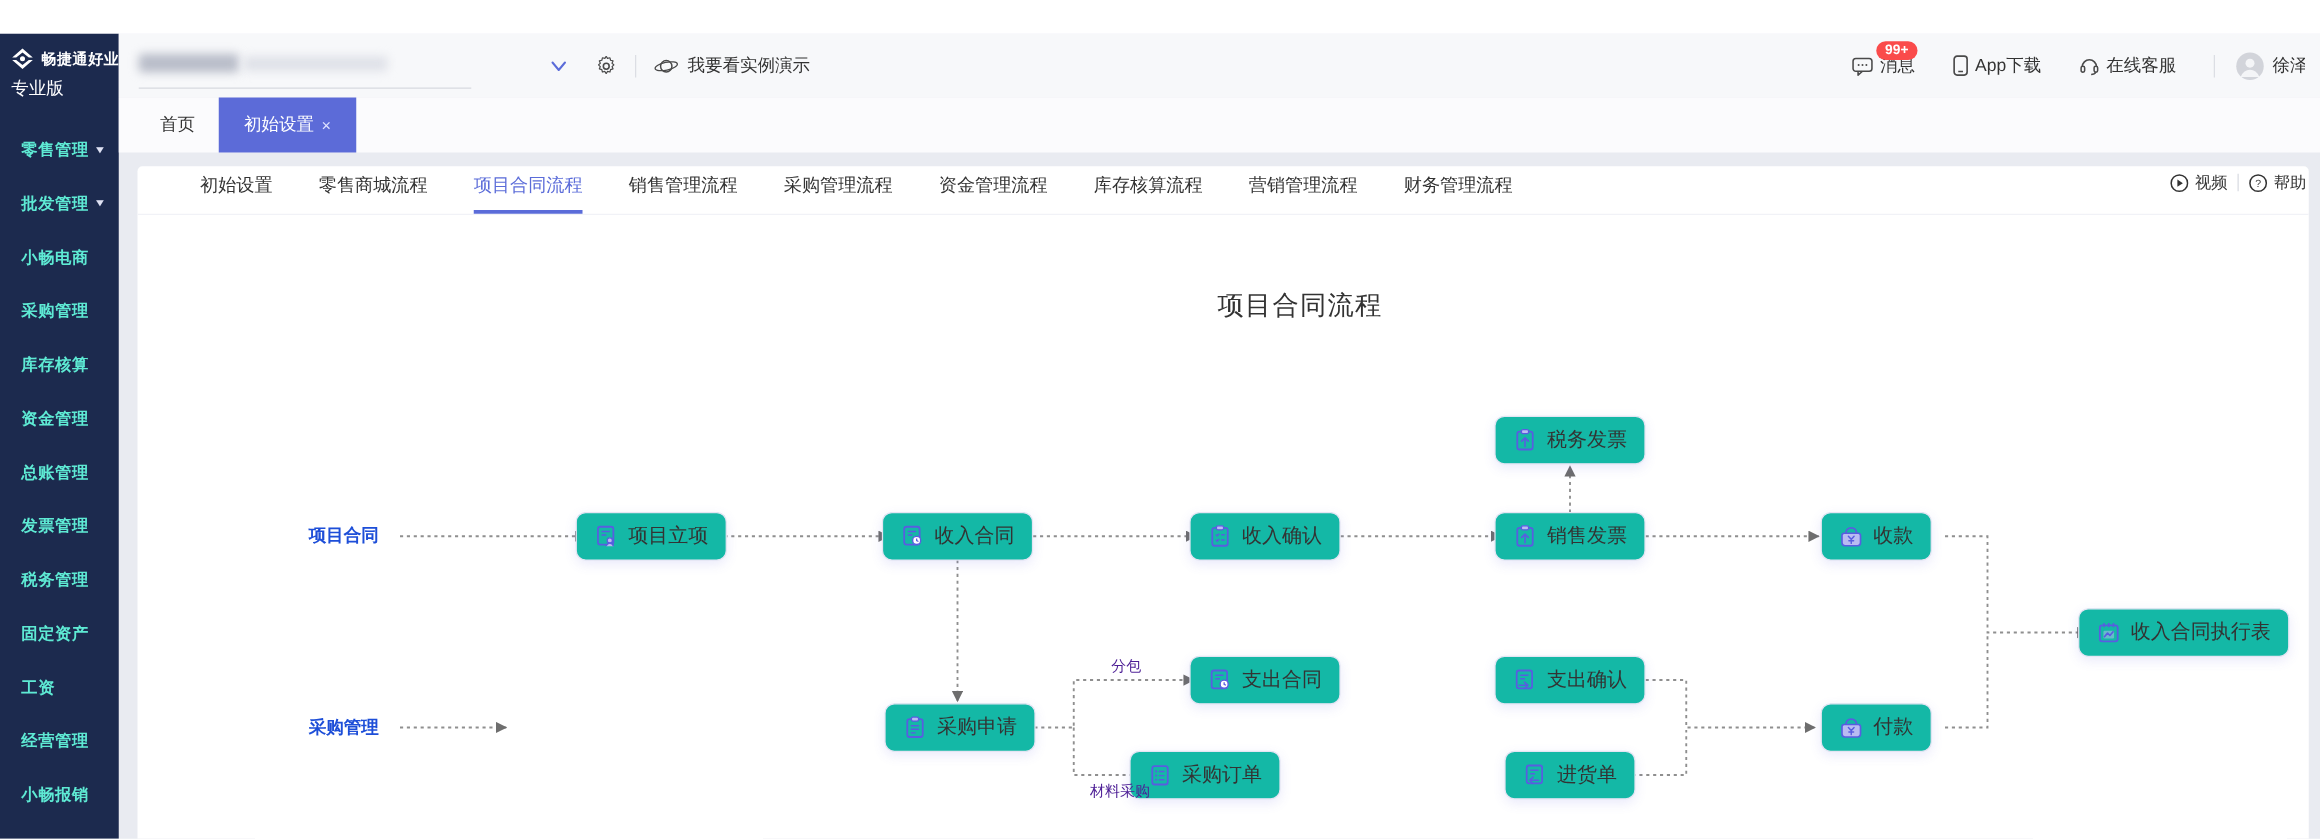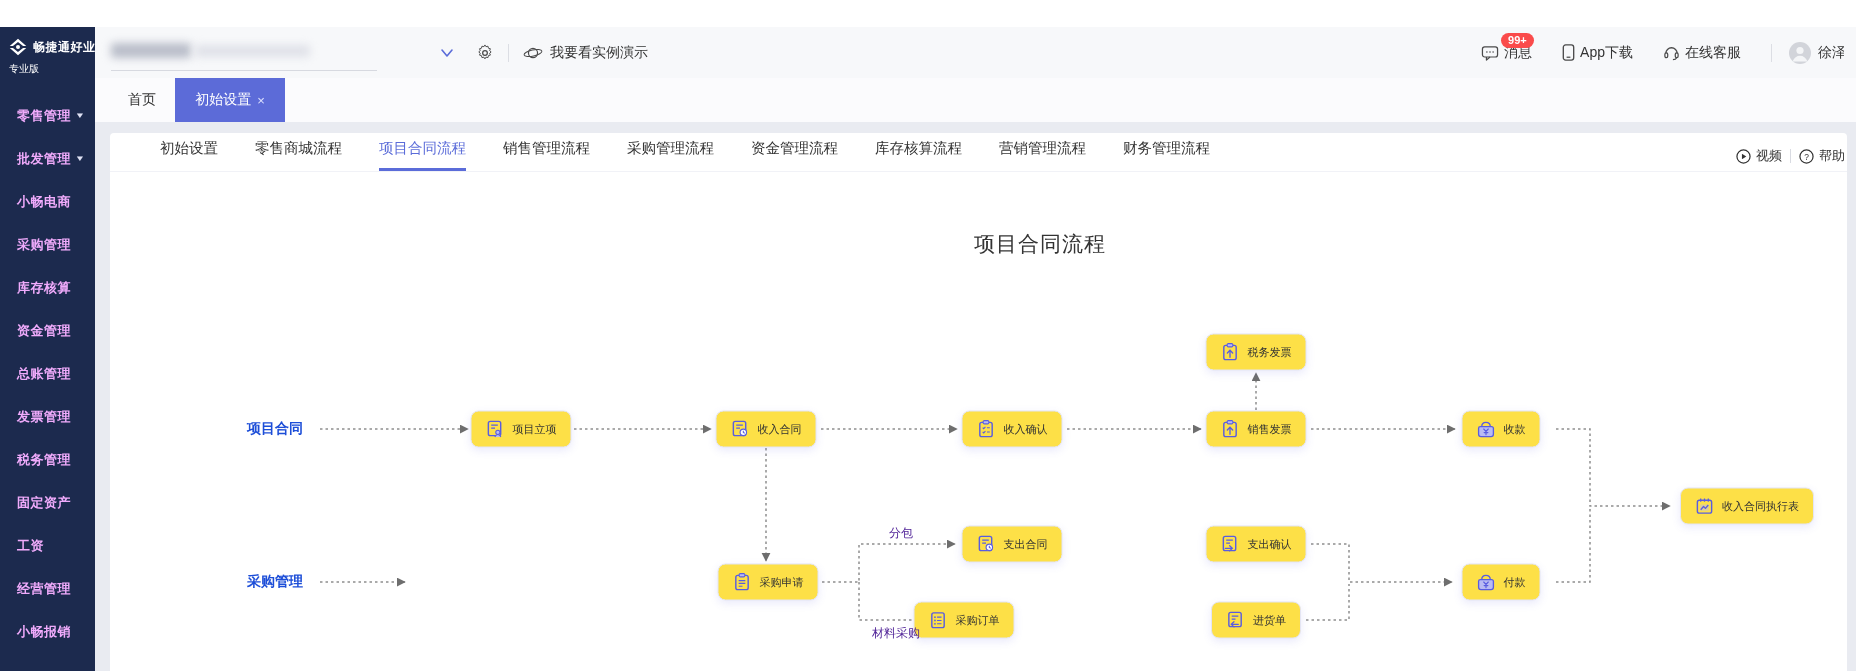--- a/index.html
+++ b/index.html
@@ -6,24 +6,24 @@
   html,body { width:1856px; height:671px; overflow:hidden; }
   body { font-family:"Liberation Sans", sans-serif; background:#e9ebf1; position:relative; }
 
   .topstrip { position:absolute; left:0; top:0; width:1856px; height:27px; background:#ffffff; }
 
   
   .sidebar { position:absolute; left:0; top:27px; width:95px; height:644px; background:#1c2a4e; color:#fff; overflow:hidden; }
   .logo-block { padding:9px 0 4px 7px; }
   .logo-row { display:flex; align-items:center; gap:4px; white-space:nowrap; }
   .logo-name { font-size:12px; font-weight:bold; color:#fff; letter-spacing:0.5px; }
-  .logo-edition { font-size:10px; color:#fff; margin:4px 0 0 2px; }
+  .logo-edition { font-size:14px; color:#fff; margin:4px 0 0 2px; }
   .menu { margin-top:14px; }
   .mi { height:43px; display:flex; align-items:center; padding-left:17px; cursor:pointer; white-space:nowrap; }
-  .mi-label { font-size:13px; font-weight:600; color:#f0abfc; letter-spacing:0.5px; }
+  .mi-label { font-size:13px; font-weight:600; color:#5eead4; letter-spacing:0.5px; }
   .caret { font-size:8px; color:#dfe2f4; margin-left:5px; transform:scaleX(1.3); }
 
   
   .topbar { position:absolute; left:95px; top:27px; width:1761px; height:51px; background:#f7f8fa; display:flex; align-items:center; }
   .company-zone { position:relative; width:290px; height:100%; }
   .blur-a { position:absolute; left:16px; top:16px; width:80px; height:15px; background:#b9bdc9; border-radius:3px; filter:blur(4px); }
   .blur-b { position:absolute; left:100px; top:18px; width:115px; height:12px; background:#dfe1e8; border-radius:3px; filter:blur(4px); }
   .company-underline { position:absolute; left:16px; right:8px; bottom:7px; border-bottom:1px solid #d7d9e0; }
   .tb-ico { display:inline-flex; align-items:center; justify-content:center; }
   .tb-sep { width:1px; height:18px; background:#dcdee4; margin:0 14px; }
@@ -38,29 +38,29 @@
   .tabbar { position:absolute; left:95px; top:78px; width:1761px; height:44px; background:#fbfbfd; display:flex; align-items:stretch; }
   .wtab-home { width:66px; display:flex; align-items:center; justify-content:center; font-size:14px; color:#333; cursor:pointer; margin-left:14px; }
   .wtab-active { width:110px; background:#5c6bd8; color:#fff; display:flex; align-items:center; justify-content:center; gap:6px; font-size:14px; cursor:pointer; }
   .wtab-close { font-size:13px; color:#dfe3ff; cursor:pointer; }
 
   
   .card { position:absolute; left:110px; top:133px; width:1737px; height:538px; background:#ffffff; border-radius:4px 4px 0 0; overflow:hidden; }
   .ftabs-row { position:relative; display:flex; align-items:flex-end; gap:37px; padding:15px 0 0 50px; height:39px; border-bottom:1px solid #f1f2f7; }
   .ftab { font-size:14.5px; color:#333; padding-bottom:10px; cursor:pointer; white-space:nowrap; border-bottom:3px solid transparent; }
   .ftab.active { color:#5b6cd9; border-bottom:3px solid #5b6cd9; }
-  .card-tools { position:absolute; right:2px; top:14px; display:flex; align-items:center; gap:8px; font-size:13px; color:#333; }
+  .card-tools { position:absolute; right:2px; top:4px; display:flex; align-items:center; gap:8px; font-size:13px; color:#333; }
   .tool-item { display:flex; align-items:center; gap:5px; cursor:pointer; }
   .tool-sep { width:1px; height:14px; background:#d9dbe2; }
 
   
   .diagram { position:relative; width:1737px; height:499px; }
   .dg-title { position:absolute; left:930px; top:58px; transform:translateX(-50%); font-size:21px; color:#333; font-weight:500; letter-spacing:1px; }
   .edges-svg { position:absolute; left:0; top:0; pointer-events:none; }
-  .node { position:absolute; transform:translate(-50%,-50%); display:inline-flex; align-items:center; gap:8px; background:#fde047; border:1px solid #e4e5f3; border-radius:8px; padding:8px 14px; box-shadow:0 3px 9px rgba(89,93,224,0.13); font-size:11px; color:#333; white-space:nowrap; cursor:pointer; }
+  .node { position:absolute; transform:translate(-50%,-50%); display:inline-flex; align-items:center; gap:8px; background:#14b8a6; border:1px solid #e4e5f3; border-radius:8px; padding:8px 14px; box-shadow:0 3px 9px rgba(89,93,224,0.13); font-size:16px; color:#333; white-space:nowrap; cursor:pointer; }
   .node .nico { display:inline-flex; width:19px; height:19px; }
   .row-label { position:absolute; transform:translate(-50%,-50%); font-size:14px; font-weight:700; color:#1d4ed8; white-space:nowrap; }
   .edge-label { position:absolute; transform:translate(-50%,-50%); font-size:12px; color:#4c1d95; white-space:nowrap; }
 </style>
 </head>
 <body>
 
 <div class="topstrip"></div>
 
 <div class="sidebar">

